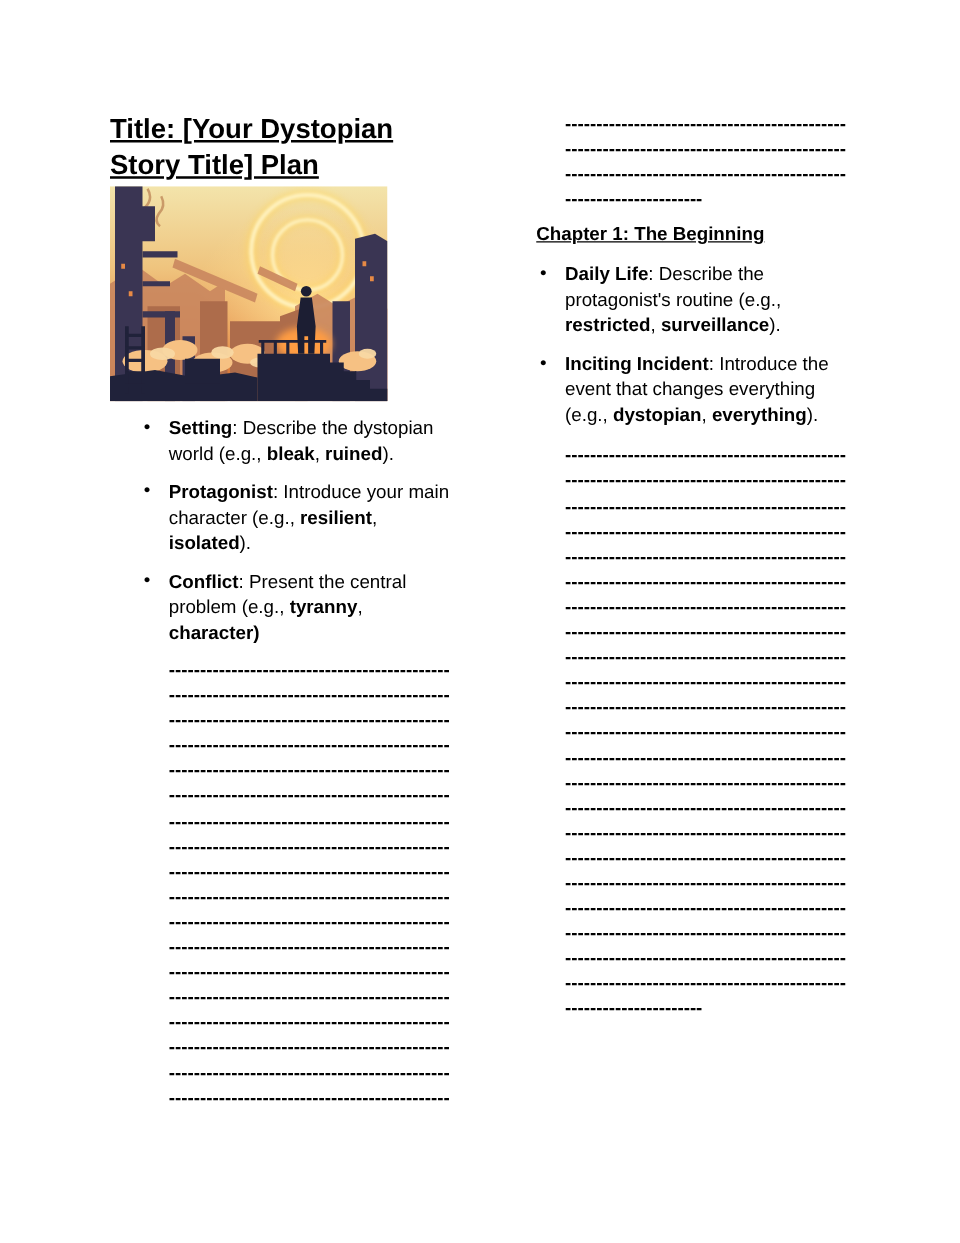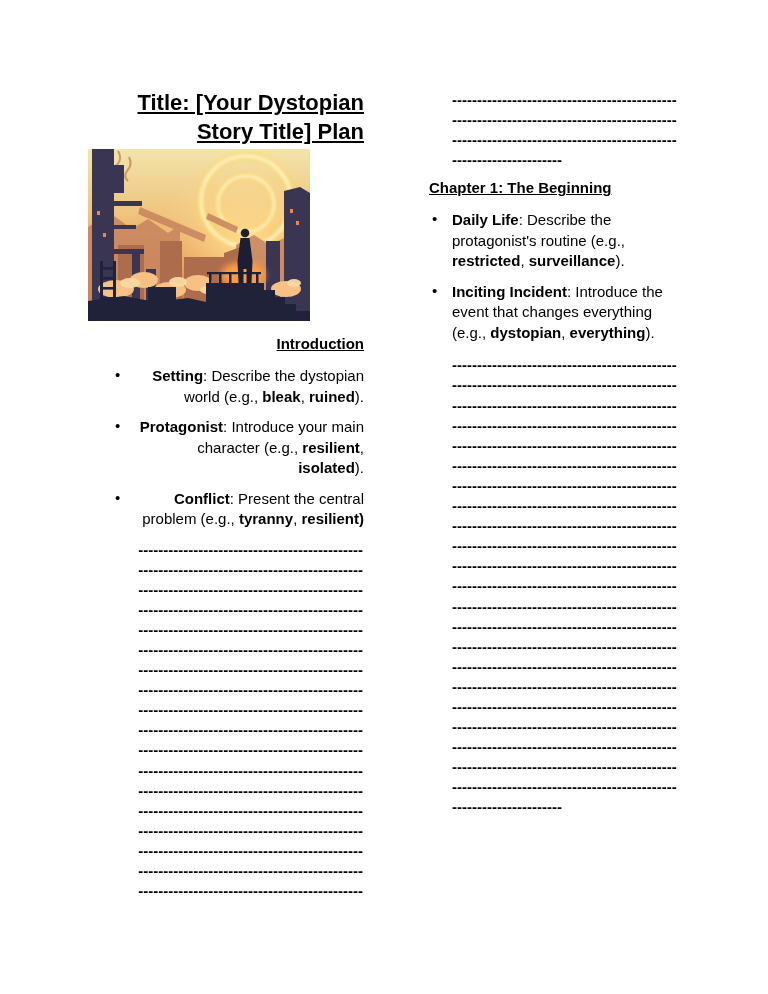--- a/index.html
+++ b/index.html
@@ -4,21 +4,21 @@
 <style>
   * { margin:0; padding:0; box-sizing:border-box; }
   html,body { background:#ffffff; }
   body {
     width:768px; height:994px; overflow:hidden;
     font-family:"Liberation Sans","DejaVu Sans",sans-serif;
     color:#000;
   }
   .page { position:relative; width:768px; height:994px; background:#fff; }
   .col { position:absolute; }
-  .col-left  { left:88px;  top:88px; width:276px;text-align:right; }
+  .col-left  { left:88px;  top:88px; width:276px; }
   .col-right { left:405px; top:90px; width:280px; }
 
   .doc-title {
     font-size:22px; line-height:29px; font-weight:700;
     text-decoration:underline;
   }
   .artwork { display:block; width:222px; height:172px; margin-top:3px; }
 
   .section-heading {
     font-size:15px; line-height:20px; font-weight:700;
@@ -151,34 +151,33 @@
         <rect x="12" y="158" width="16" height="2.6"></rect>
         <rect x="60" y="138" width="28" height="20"></rect>
       </g>
 
       <g fill="#1c1e33">
         <circle cx="157" cy="84" r="4.3"></circle>
         <path d="M152.5,89 L161.5,89 L164.5,112 L163.5,134 L158.5,134 L158.5,120 L155.5,120 L155.5,134 L150.5,134 L149.5,112 Z"></path>
       </g>
     </svg>
 
-    <h2 class="section-heading intro-heading">Introduction</h2>
 
     <div class="bullets">
       <div class="bullet">
         <span class="dot">•</span>
         <span><b>Setting</b><span>: Describe the dystopian world (e.g., </span><b>bleak</b><span>, </span><b>ruined</b><span>).</span></span>
       </div>
       <div class="bullet">
         <span class="dot">•</span>
         <span><b>Protagonist</b><span>: Introduce your main character (e.g., </span><b>resilient</b><span>, </span><b>isolated</b><span>).</span></span>
       </div>
       <div class="bullet">
         <span class="dot">•</span>
-        <span><b>Conflict</b><span>: Present the central problem (e.g., </span><b>tyranny</b><span>, </span><b>resilient)</b></span>
+        <span><b>Conflict</b><span>: Present the central problem (e.g., </span><b>tyranny</b><span>, </span><b>character)</b></span>
       </div>
     </div>
 
     <div class="dash-block dash-block-left">
         <div class="dash-line">---------------------------------------------</div>
         <div class="dash-line">---------------------------------------------</div>
         <div class="dash-line">---------------------------------------------</div>
         <div class="dash-line">---------------------------------------------</div>
         <div class="dash-line">---------------------------------------------</div>
         <div class="dash-line">---------------------------------------------</div>

